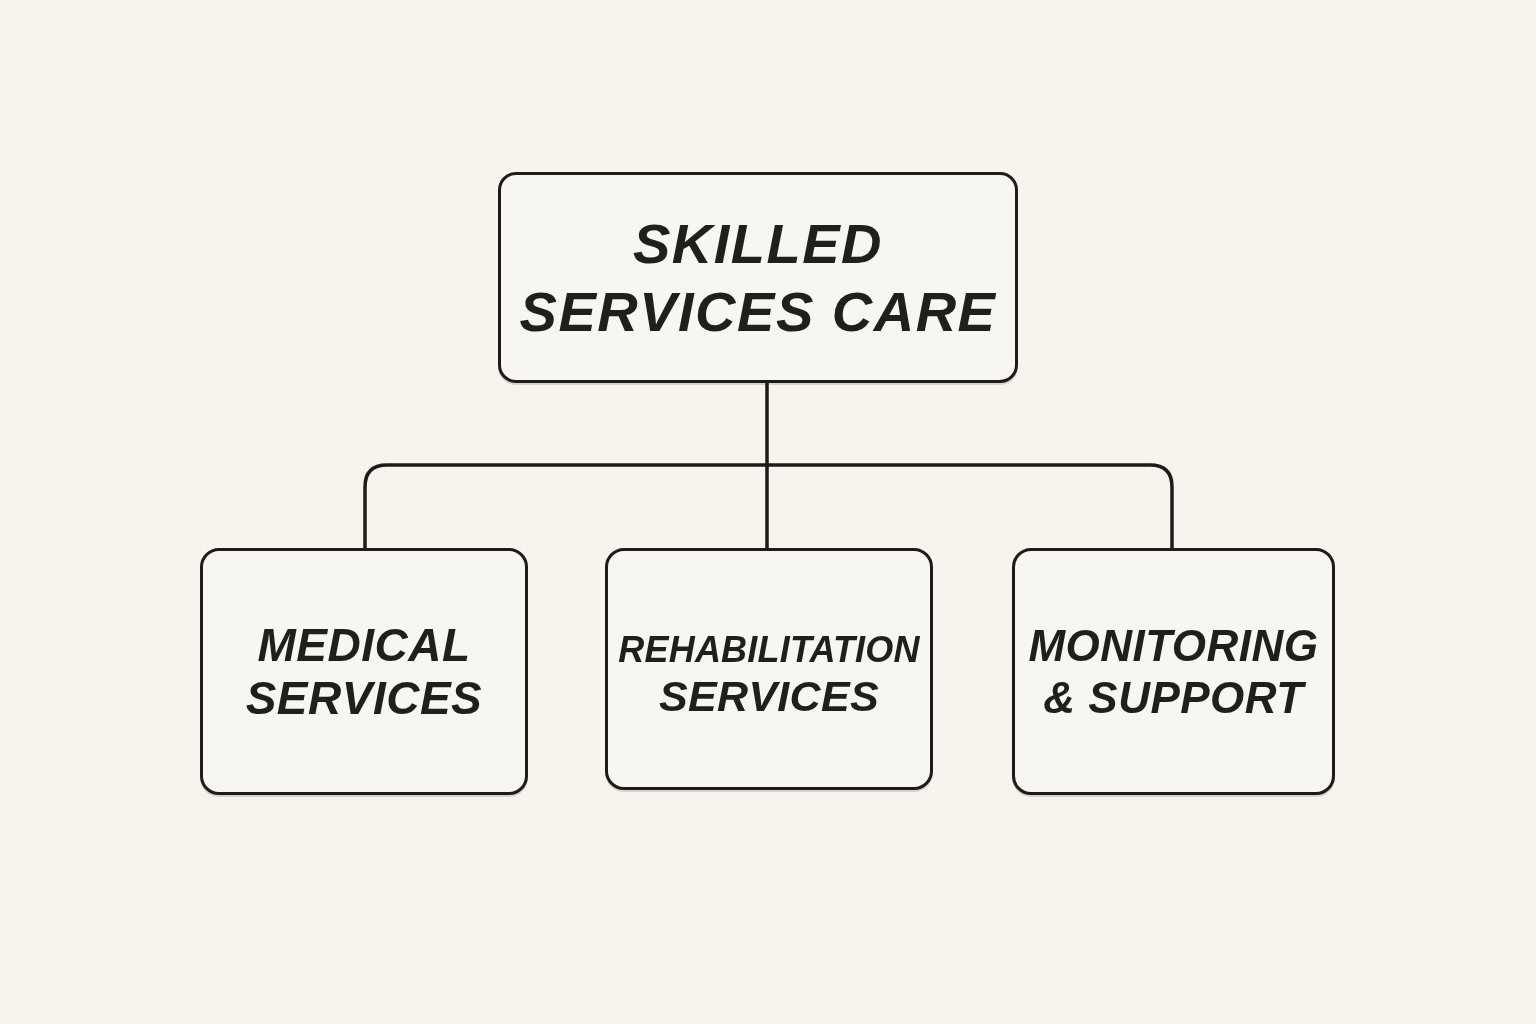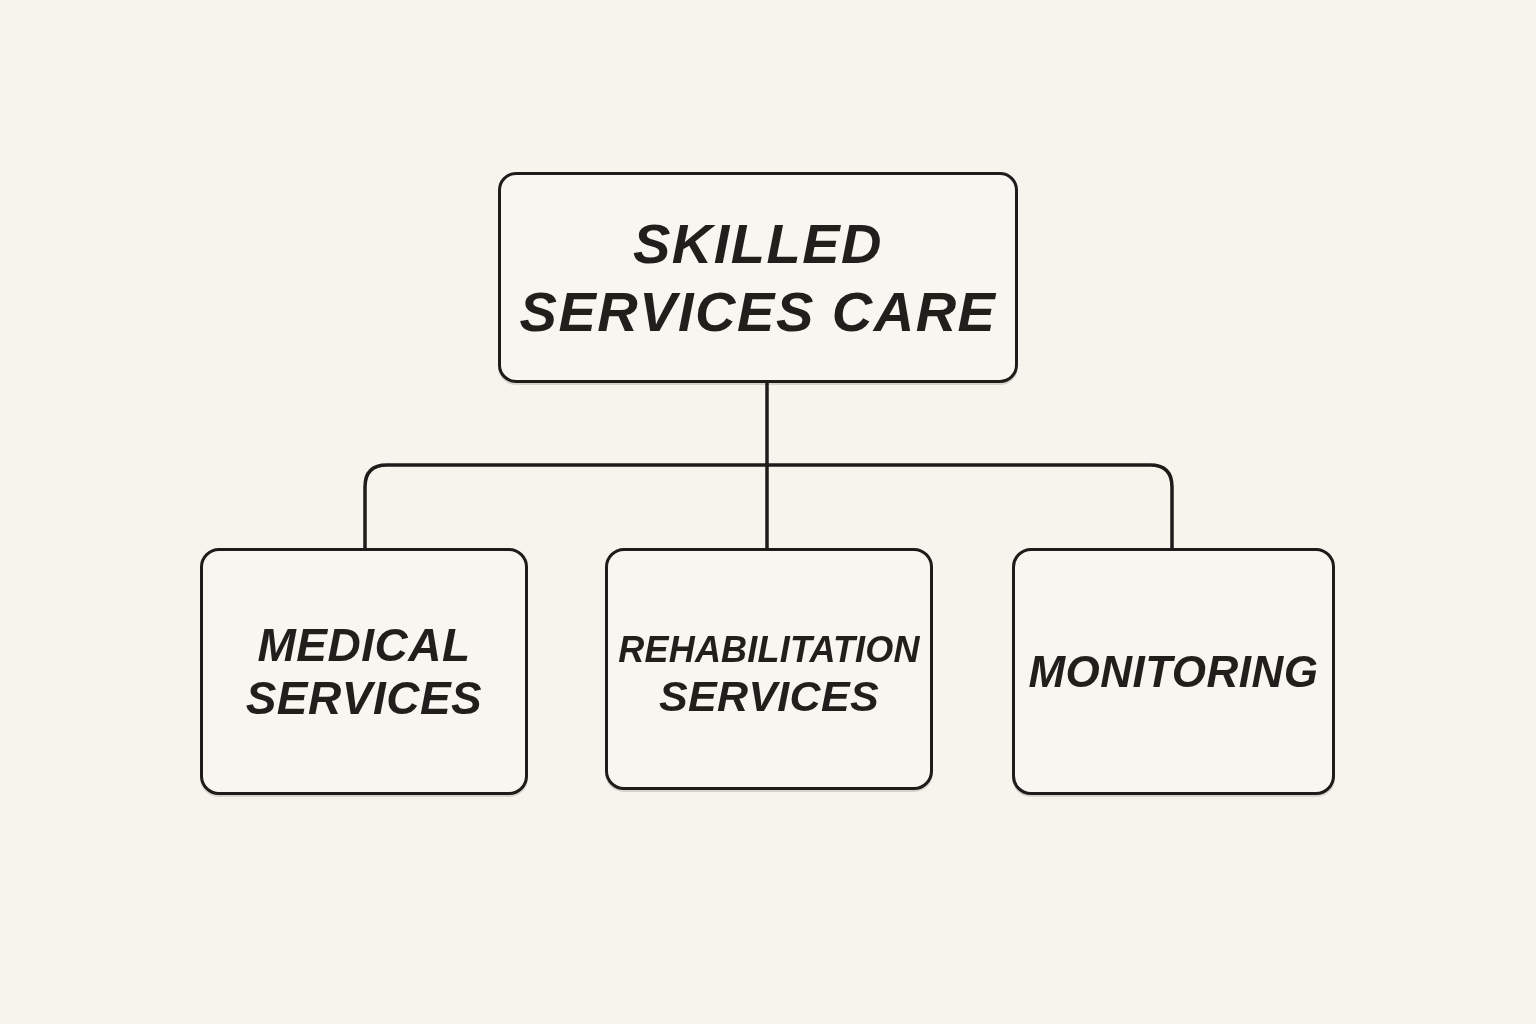--- a/index.html
+++ b/index.html
@@ -115,15 +115,16 @@
     <span class="line">SERVICES</span>
   </div>
 
   <div class="node child-middle">
     <span class="line small">REHABILITATION</span>
     <span class="line">SERVICES</span>
   </div>
 
   <div class="node child-right">
     <span class="line">MONITORING</span>
+    <span class="line">&amp; SUPPORT</span>
   </div>
 
 </div>
 
 </body></html>

